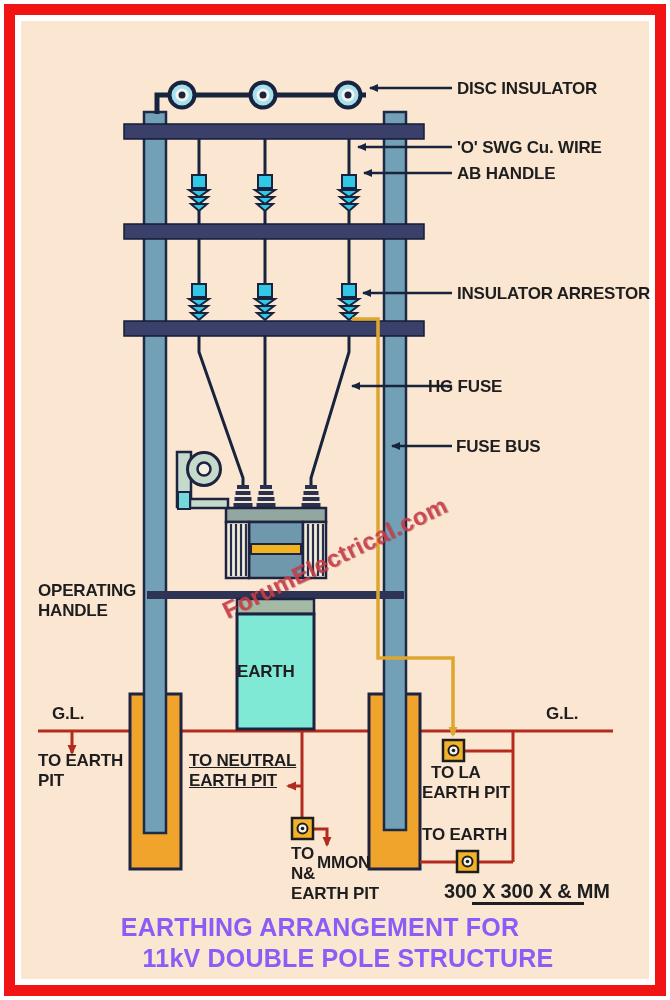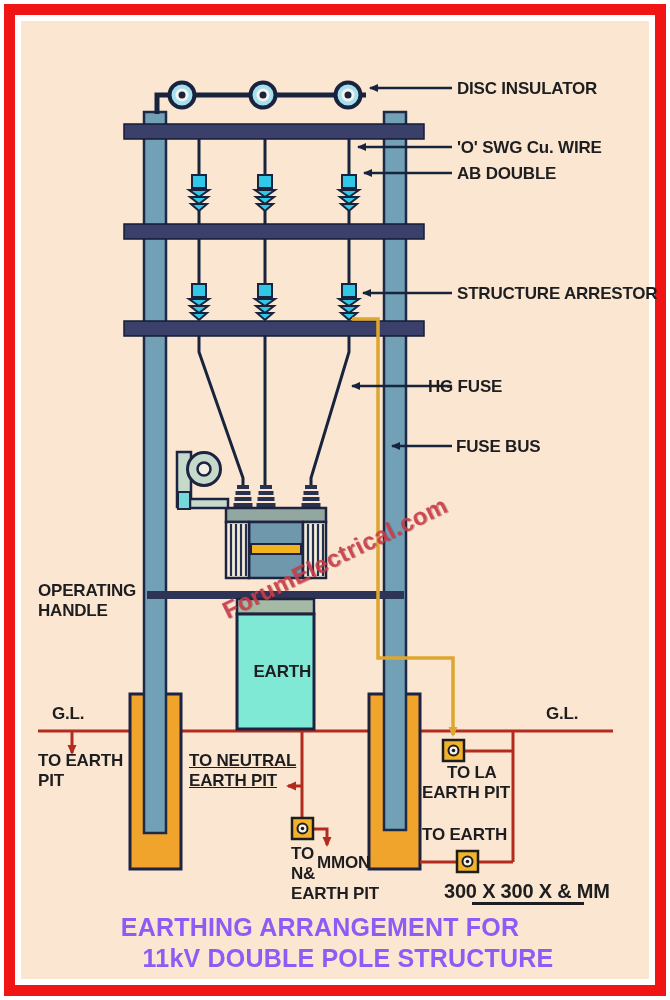--- a/index.html
+++ b/index.html
@@ -14,21 +14,21 @@
   .watermark{position:absolute;left:224px;top:598px;font-size:24px;font-weight:bold;
        color:rgba(201,61,74,0.88);letter-spacing:0.5px;white-space:nowrap;
        transform:rotate(-26deg);transform-origin:left center;
        text-shadow:1px 1px 0 rgba(130,25,35,0.35);}
   .title{position:absolute;left:0;width:640px;text-align:center;color:#8b5cf6;
        font-size:25px;font-weight:bold;letter-spacing:0.2px;white-space:nowrap;}
   .underline{position:absolute;left:472px;top:902px;width:112px;height:0;
        border-bottom:3px solid #1e1e20;}
   .mmon{position:absolute;left:26px;top:9px;}
   .commonblock{position:absolute;left:291px;top:844px;}
-  .indent1{padding-left:25px;}
+  .indent1{padding-left:9px;}
 </style>
 </head>
 <body>
 
 <div class="page">
   <div class="frame"></div>
   <div class="canvas"></div>
 
   <svg class="diagram" viewBox="0 0 670 1000">
     <defs>
@@ -214,34 +214,34 @@
       <line x1="452" y1="293" x2="363" y2="293" marker-end="url(#ad)"></line>
       <line x1="452" y1="386" x2="352" y2="386" marker-end="url(#ad)"></line>
       <line x1="452" y1="446" x2="392" y2="446" marker-end="url(#ad)"></line>
     </g>
   </svg>
 
   <div class="watermark">ForumElectrical.com</div>
 
   <div class="lbl" style="left:457px;top:138px;">'O' SWG Cu. WIRE</div>
   <div class="lbl" style="left:457px;top:79px;">DISC INSULATOR</div>
-  <div class="lbl" style="left:457px;top:164px;">AB DOUBLE</div>
-  <div class="lbl" style="left:457px;top:284px;">STRUCTURE ARRESTOR</div>
+  <div class="lbl" style="left:457px;top:164px;">AB HANDLE</div>
+  <div class="lbl" style="left:457px;top:284px;">INSULATOR ARRESTOR</div>
   <div class="lbl" style="left:428px;top:377px;">HG FUSE</div>
   <div class="lbl" style="left:456px;top:437px;">FUSE BUS</div>
 
   <div class="lbl" style="left:38px;top:581px;">
     <div>OPERATING</div>
     <div>HANDLE</div>
   </div>
 
   <div class="lbl" style="left:52px;top:704px;">G.L.</div>
   <div class="lbl" style="left:546px;top:704px;">G.L.</div>
 
-  <div class="lbl" style="left:237px;top:662px;width:74px;text-align:right;">EARTH</div>
+  <div class="lbl" style="left:237px;top:662px;width:74px;text-align:left;">EARTH</div>
 
   <div class="lbl" style="left:38px;top:751px;">
     <div>TO EARTH</div>
     <div>PIT</div>
   </div>
 
   <div class="lbl" style="left:189px;top:751px;text-decoration:underline;">
     <div>TO NEUTRAL</div>
     <div>EARTH PIT</div>
   </div>

